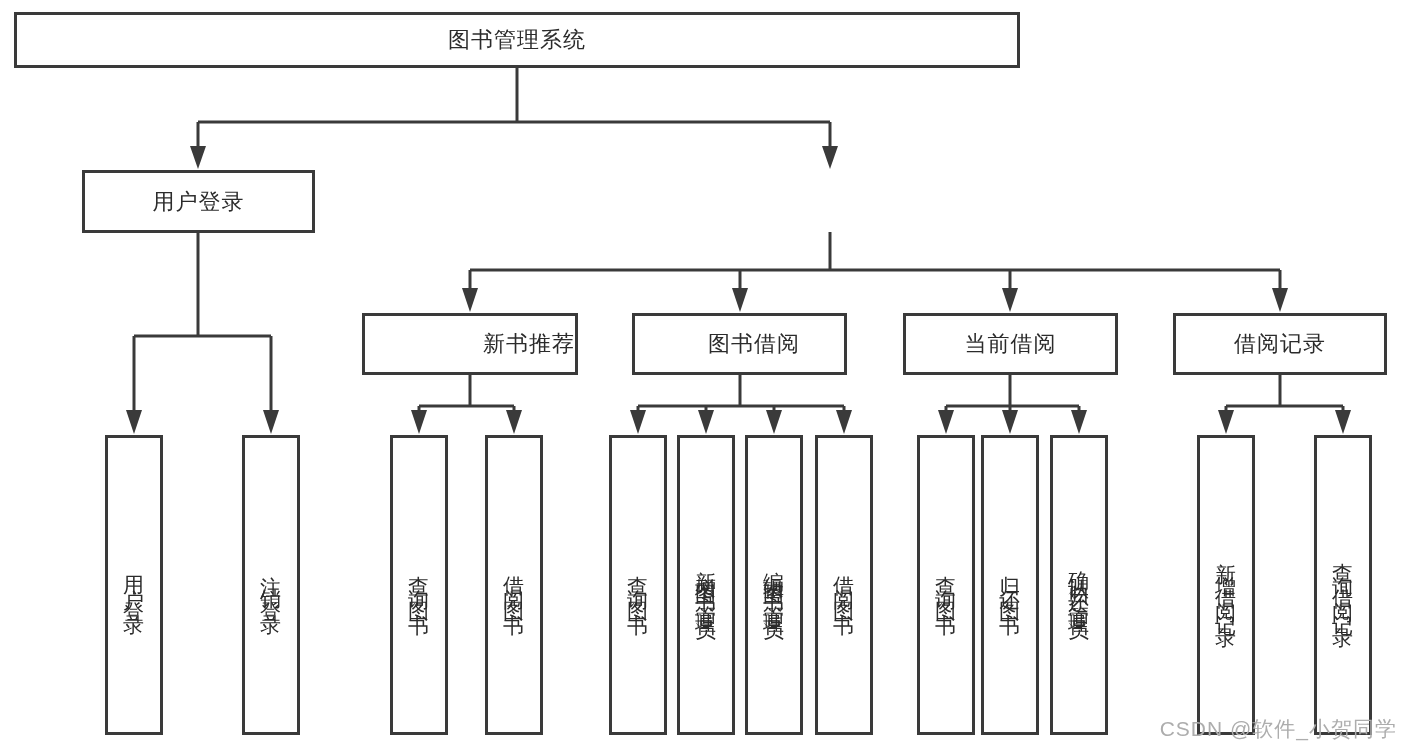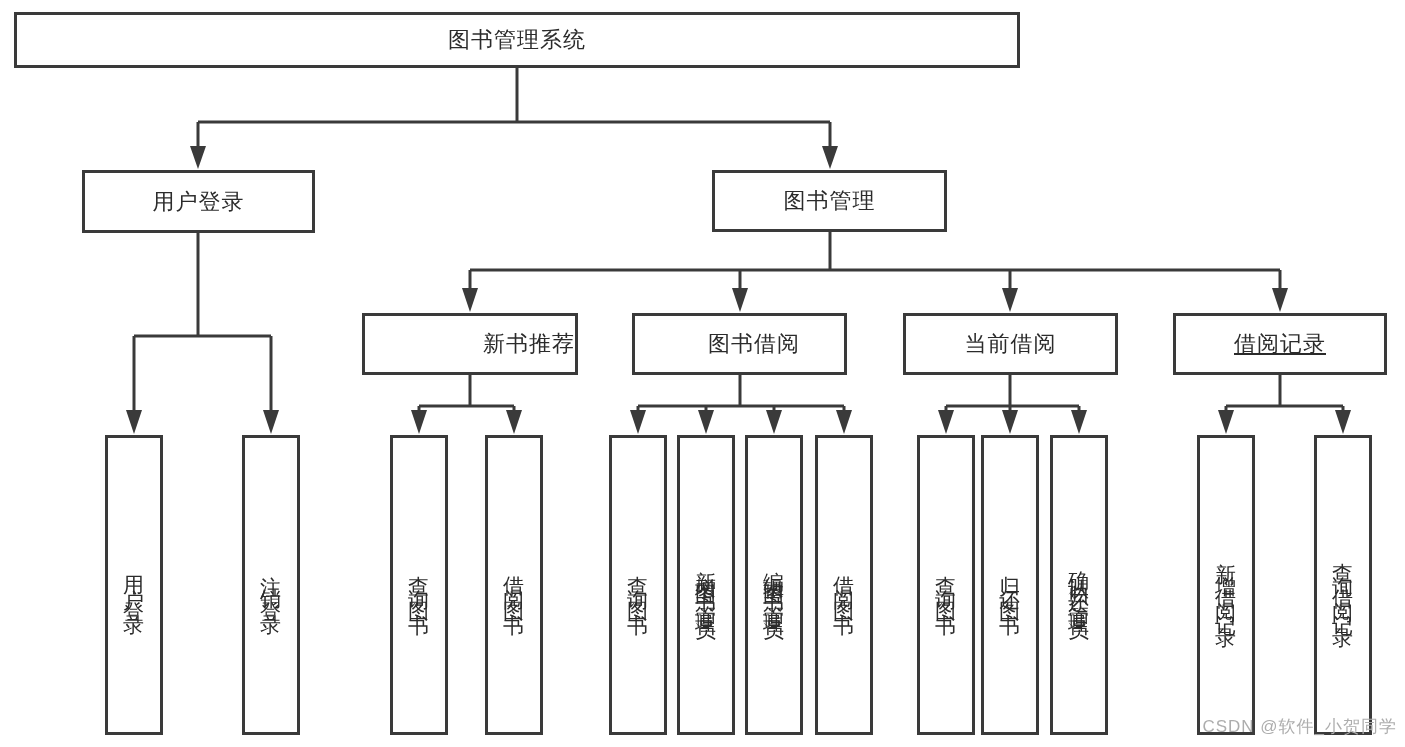--- a/index.html
+++ b/index.html
@@ -15,21 +15,21 @@
   }
   .vbox{
     position:absolute;top:435px;height:300px;width:58px;box-sizing:border-box;
     background:#ffffff;border:3px solid #3a3a3a;
     display:flex;align-items:center;justify-content:center;
     font-size:21px;color:#2b2b2b;overflow:hidden;
   }
   .vtext{writing-mode:vertical-lr;text-orientation:mixed;letter-spacing:13px;line-height:1;}
   .vtext.tight{letter-spacing:7px;}
   .watermark{
-    position:absolute;top:715px;right:8px;font-size:17px;color:#adadad;
+    position:absolute;top:715px;right:8px;font-size:21px;color:#adadad;
     letter-spacing:1px;white-space:nowrap;text-align:center;
   }
 </style>
 </head>
 <body>
 
 <div class="stage">
 
   <svg class="wires" width="1405" height="747" viewBox="0 0 1405 747">
 
@@ -107,34 +107,31 @@
     </g>
   </svg>
 
   <div class="hbox" style="left:14px;top:12px;width:1006px;height:56px;">
     <span>图书管理系统</span>
   </div>
 
   <div class="hbox" style="left:82px;top:170px;width:233px;height:63px;">
     <span>用户登录</span>
   </div>
-  <div class="hbox" style="left:712px;top:170px;width:235px;height:62px;">
-    <span>图书管理</span>
-  </div>
 
   <div class="hbox" style="left:362px;top:313px;width:216px;height:62px;justify-content:flex-end;">
     <span>新书推荐</span>
   </div>
   <div class="hbox" style="left:632px;top:313px;width:215px;height:62px;padding-left:29px;">
     <span>图书借阅</span>
   </div>
   <div class="hbox" style="left:903px;top:313px;width:215px;height:62px;">
     <span>当前借阅</span>
   </div>
-  <div class="hbox" style="left:1173px;top:313px;width:214px;height:62px;text-decoration:underline;">
+  <div class="hbox" style="left:1173px;top:313px;width:214px;height:62px;">
     <span>借阅记录</span>
   </div>
 
   <div class="vbox" style="left:105px;">
     <span class="vtext">用户登录</span>
   </div>
   <div class="vbox" style="left:242px;">
     <span class="vtext">注销登录</span>
   </div>
   <div class="vbox" style="left:390px;">

